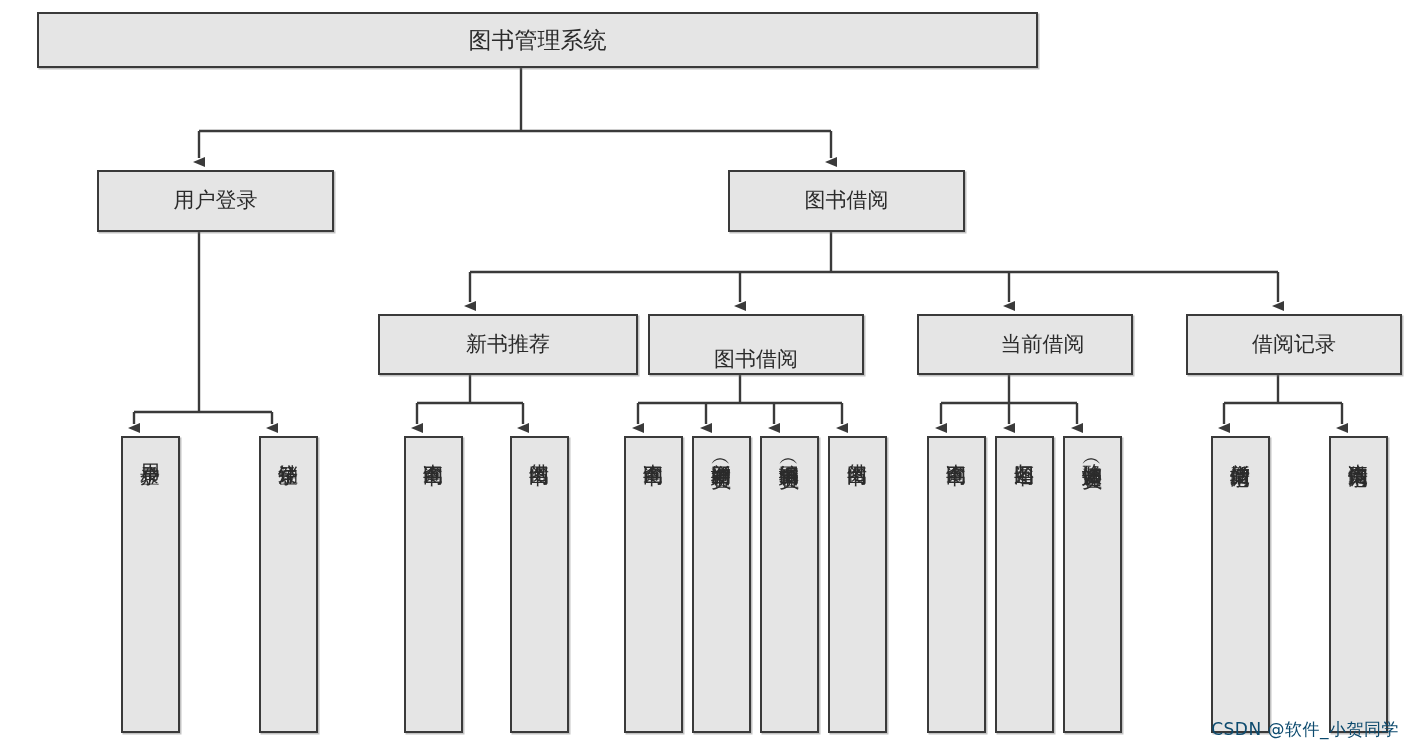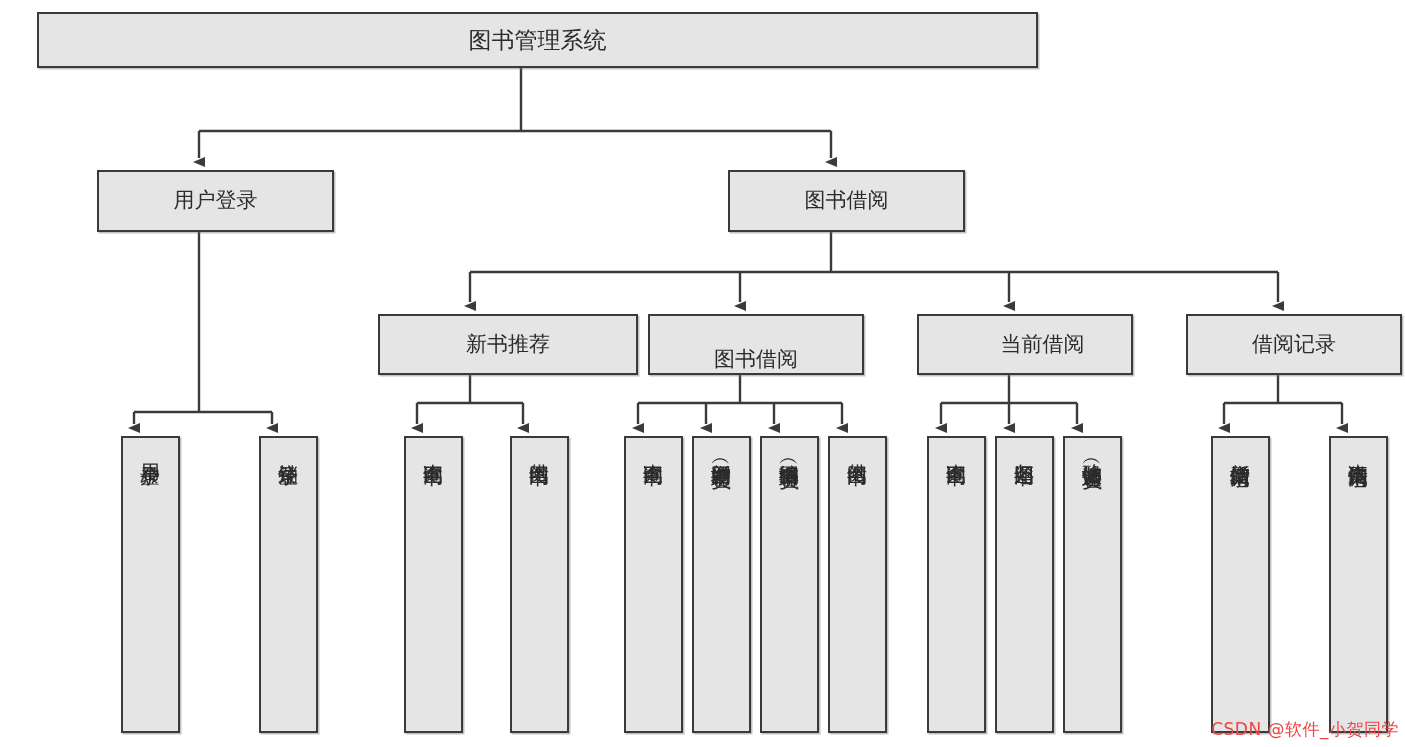--- a/index.html
+++ b/index.html
@@ -64,21 +64,21 @@
   #title-node .node-label { font-size: 23px; }
   .lvl2 .node-label { font-size: 21px; }
   .lvl3 .node-label { font-size: 21px; }
   .leaf .node-label { font-size: 20px; }
 
   #watermark {
     position: absolute;
     right: 6px;
     bottom: 6px;
     font-size: 17px;
-    color: #ef4444;
+    color: #0c4a6e;
     letter-spacing: 0.5px;
     white-space: nowrap;
     user-select: none;
   }
 </style>
 </head>
 <body>
 
 <div id="diagram-root">
 

